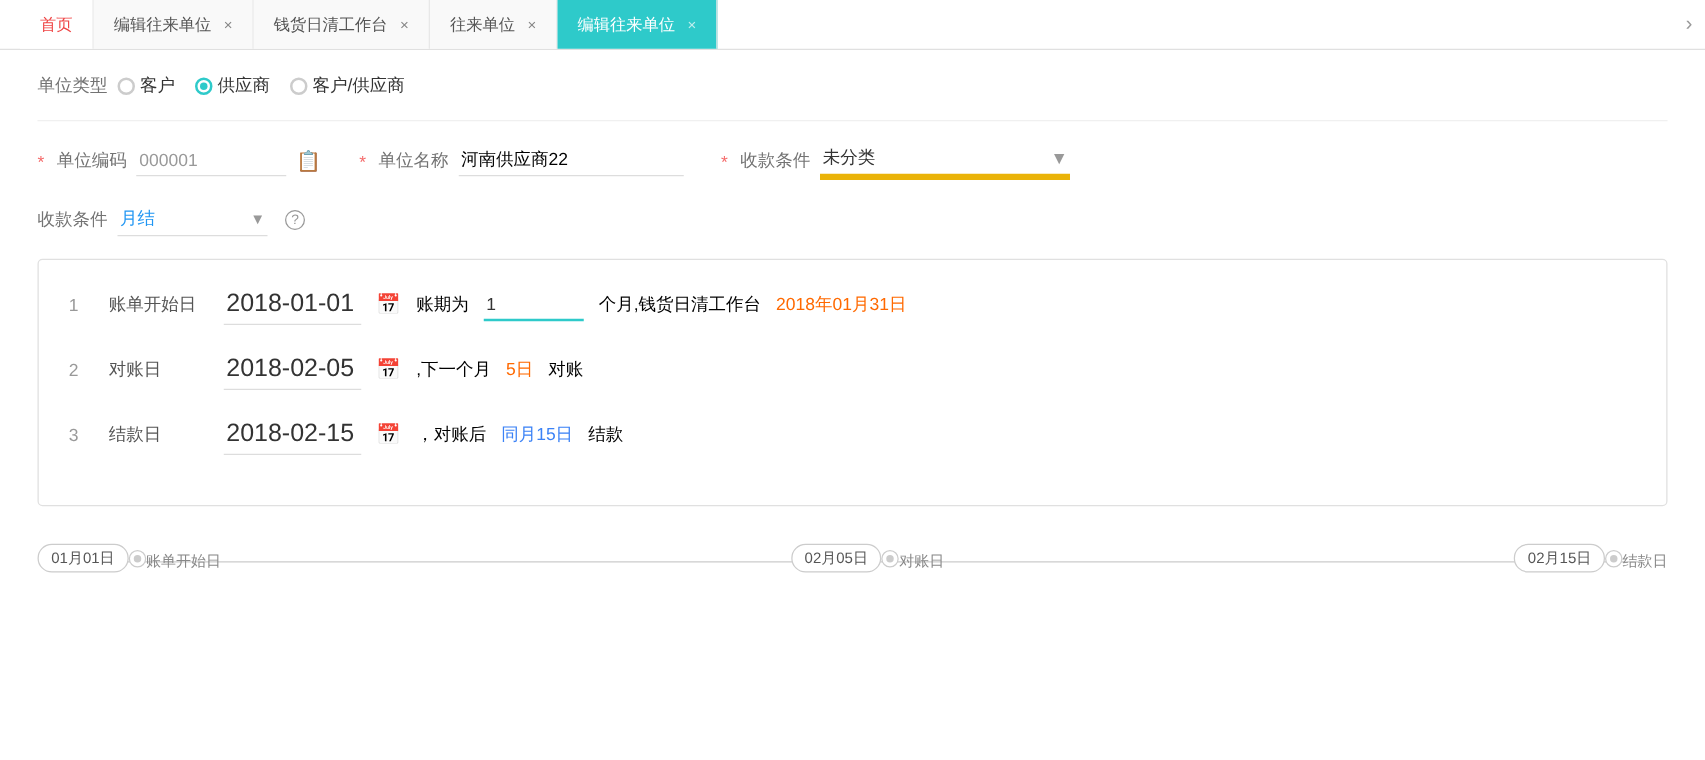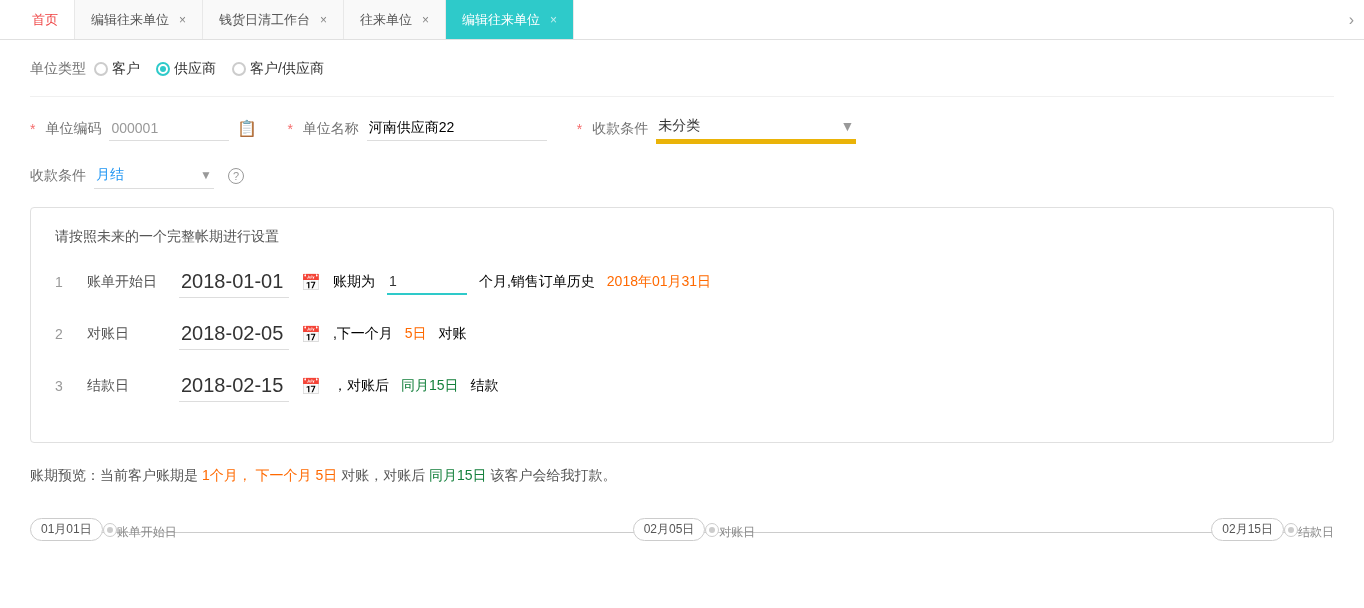--- a/index.html
+++ b/index.html
@@ -216,21 +216,21 @@
       width: 80px;
       background: transparent;
     }
     .row-text {
       color: #000000;
     }
     .highlight-orange {
       color: #ff6900;
     }
     .highlight-teal {
-      color: #15803d;
+      color: #3b82f6;
     }
 
     
     .preview-text {
       font-size: 14px;
       color: #555;
       margin-bottom: 20px;
       line-height: 1.8;
     }
 
@@ -404,30 +404,29 @@
       <span class="form-label">收款条件</span>
       <div class="dropdown-field">
         <span class="dropdown-value">月结</span>
         <span class="dropdown-arrow">▼</span>
       </div>
       <div class="help-icon">?</div>
     </div>
   </div>
 
   <div class="setting-box">
-    <div class="setting-box-title">请按照未来的一个完整帐期进行设置</div>
 
     <div class="setting-row">
       <span class="row-num">1</span>
       <span class="row-label">账单开始日</span>
       <input class="date-input" type="text" value="2018-01-01" style="">
       <span class="calendar-icon">📅</span>
       <span class="row-text">账期为</span>
       <input class="period-input" type="text" value="1" style="">
-      <span class="row-text">个月,销售订单历史</span>
+      <span class="row-text">个月,钱货日清工作台</span>
       <span class="highlight-orange">2018年01月31日</span>
     </div>
 
     <div class="setting-row">
       <span class="row-num">2</span>
       <span class="row-label">对账日</span>
       <input class="date-input" type="text" value="2018-02-05" style="">
       <span class="calendar-icon">📅</span>
       <span class="row-text">,下一个月</span>
       <span class="highlight-orange">5日</span>
@@ -438,29 +437,20 @@
       <span class="row-num">3</span>
       <span class="row-label">结款日</span>
       <input class="date-input" type="text" value="2018-02-15" style="">
       <span class="calendar-icon">📅</span>
       <span class="row-text">，对账后</span>
       <span class="highlight-teal">同月15日</span>
       <span class="row-text">结款</span>
     </div>
   </div>
 
-  <div class="preview-text">
-    <span>账期预览：当前客户账期是</span>
-    <span class="highlight-orange">1个月，</span>
-    <span class="highlight-orange">下一个月</span>
-    <span class="highlight-orange">5日</span>
-    <span>对账，对账后</span>
-    <span class="highlight-teal">同月15日</span>
-    <span>该客户会给我打款。</span>
-  </div>
 
   <div class="timeline-container">
     <div class="timeline-line"></div>
     <div class="timeline-points">
 
       <div class="timeline-point-wrap">
         <div class="timeline-badge">01月01日</div>
         <div class="timeline-dot-outer">
           <div class="timeline-dot-inner"></div>
         </div>

